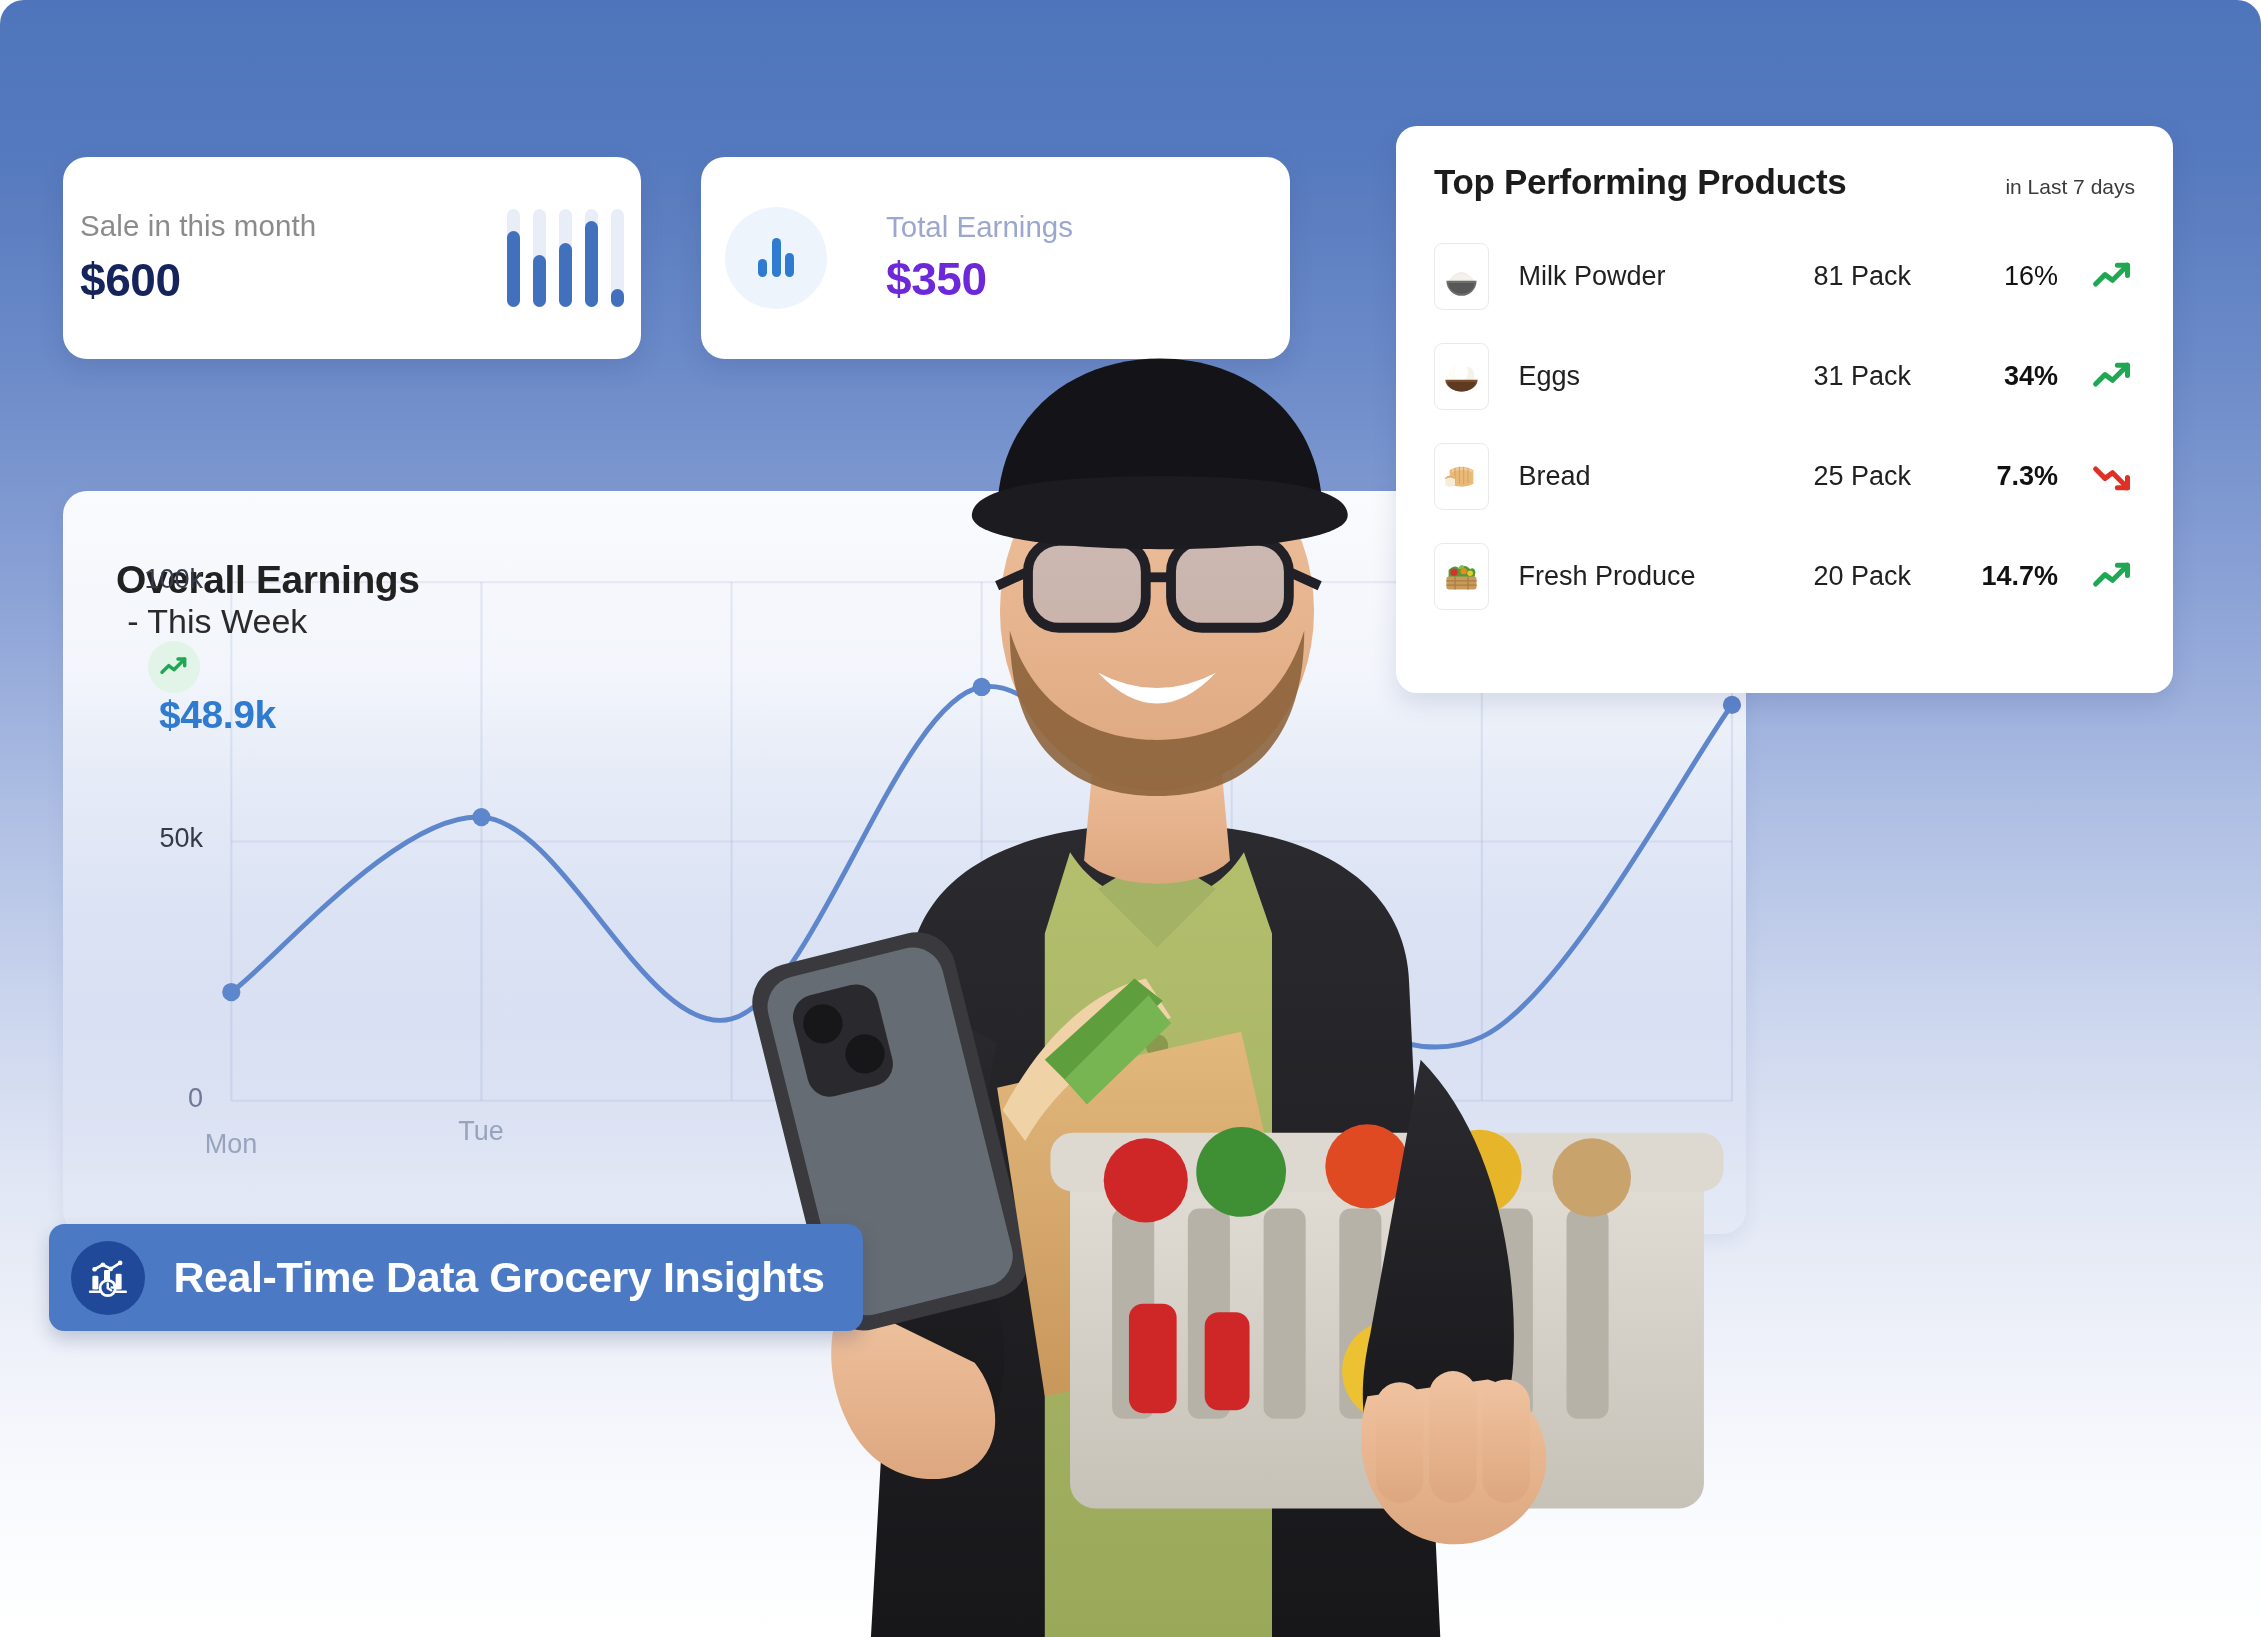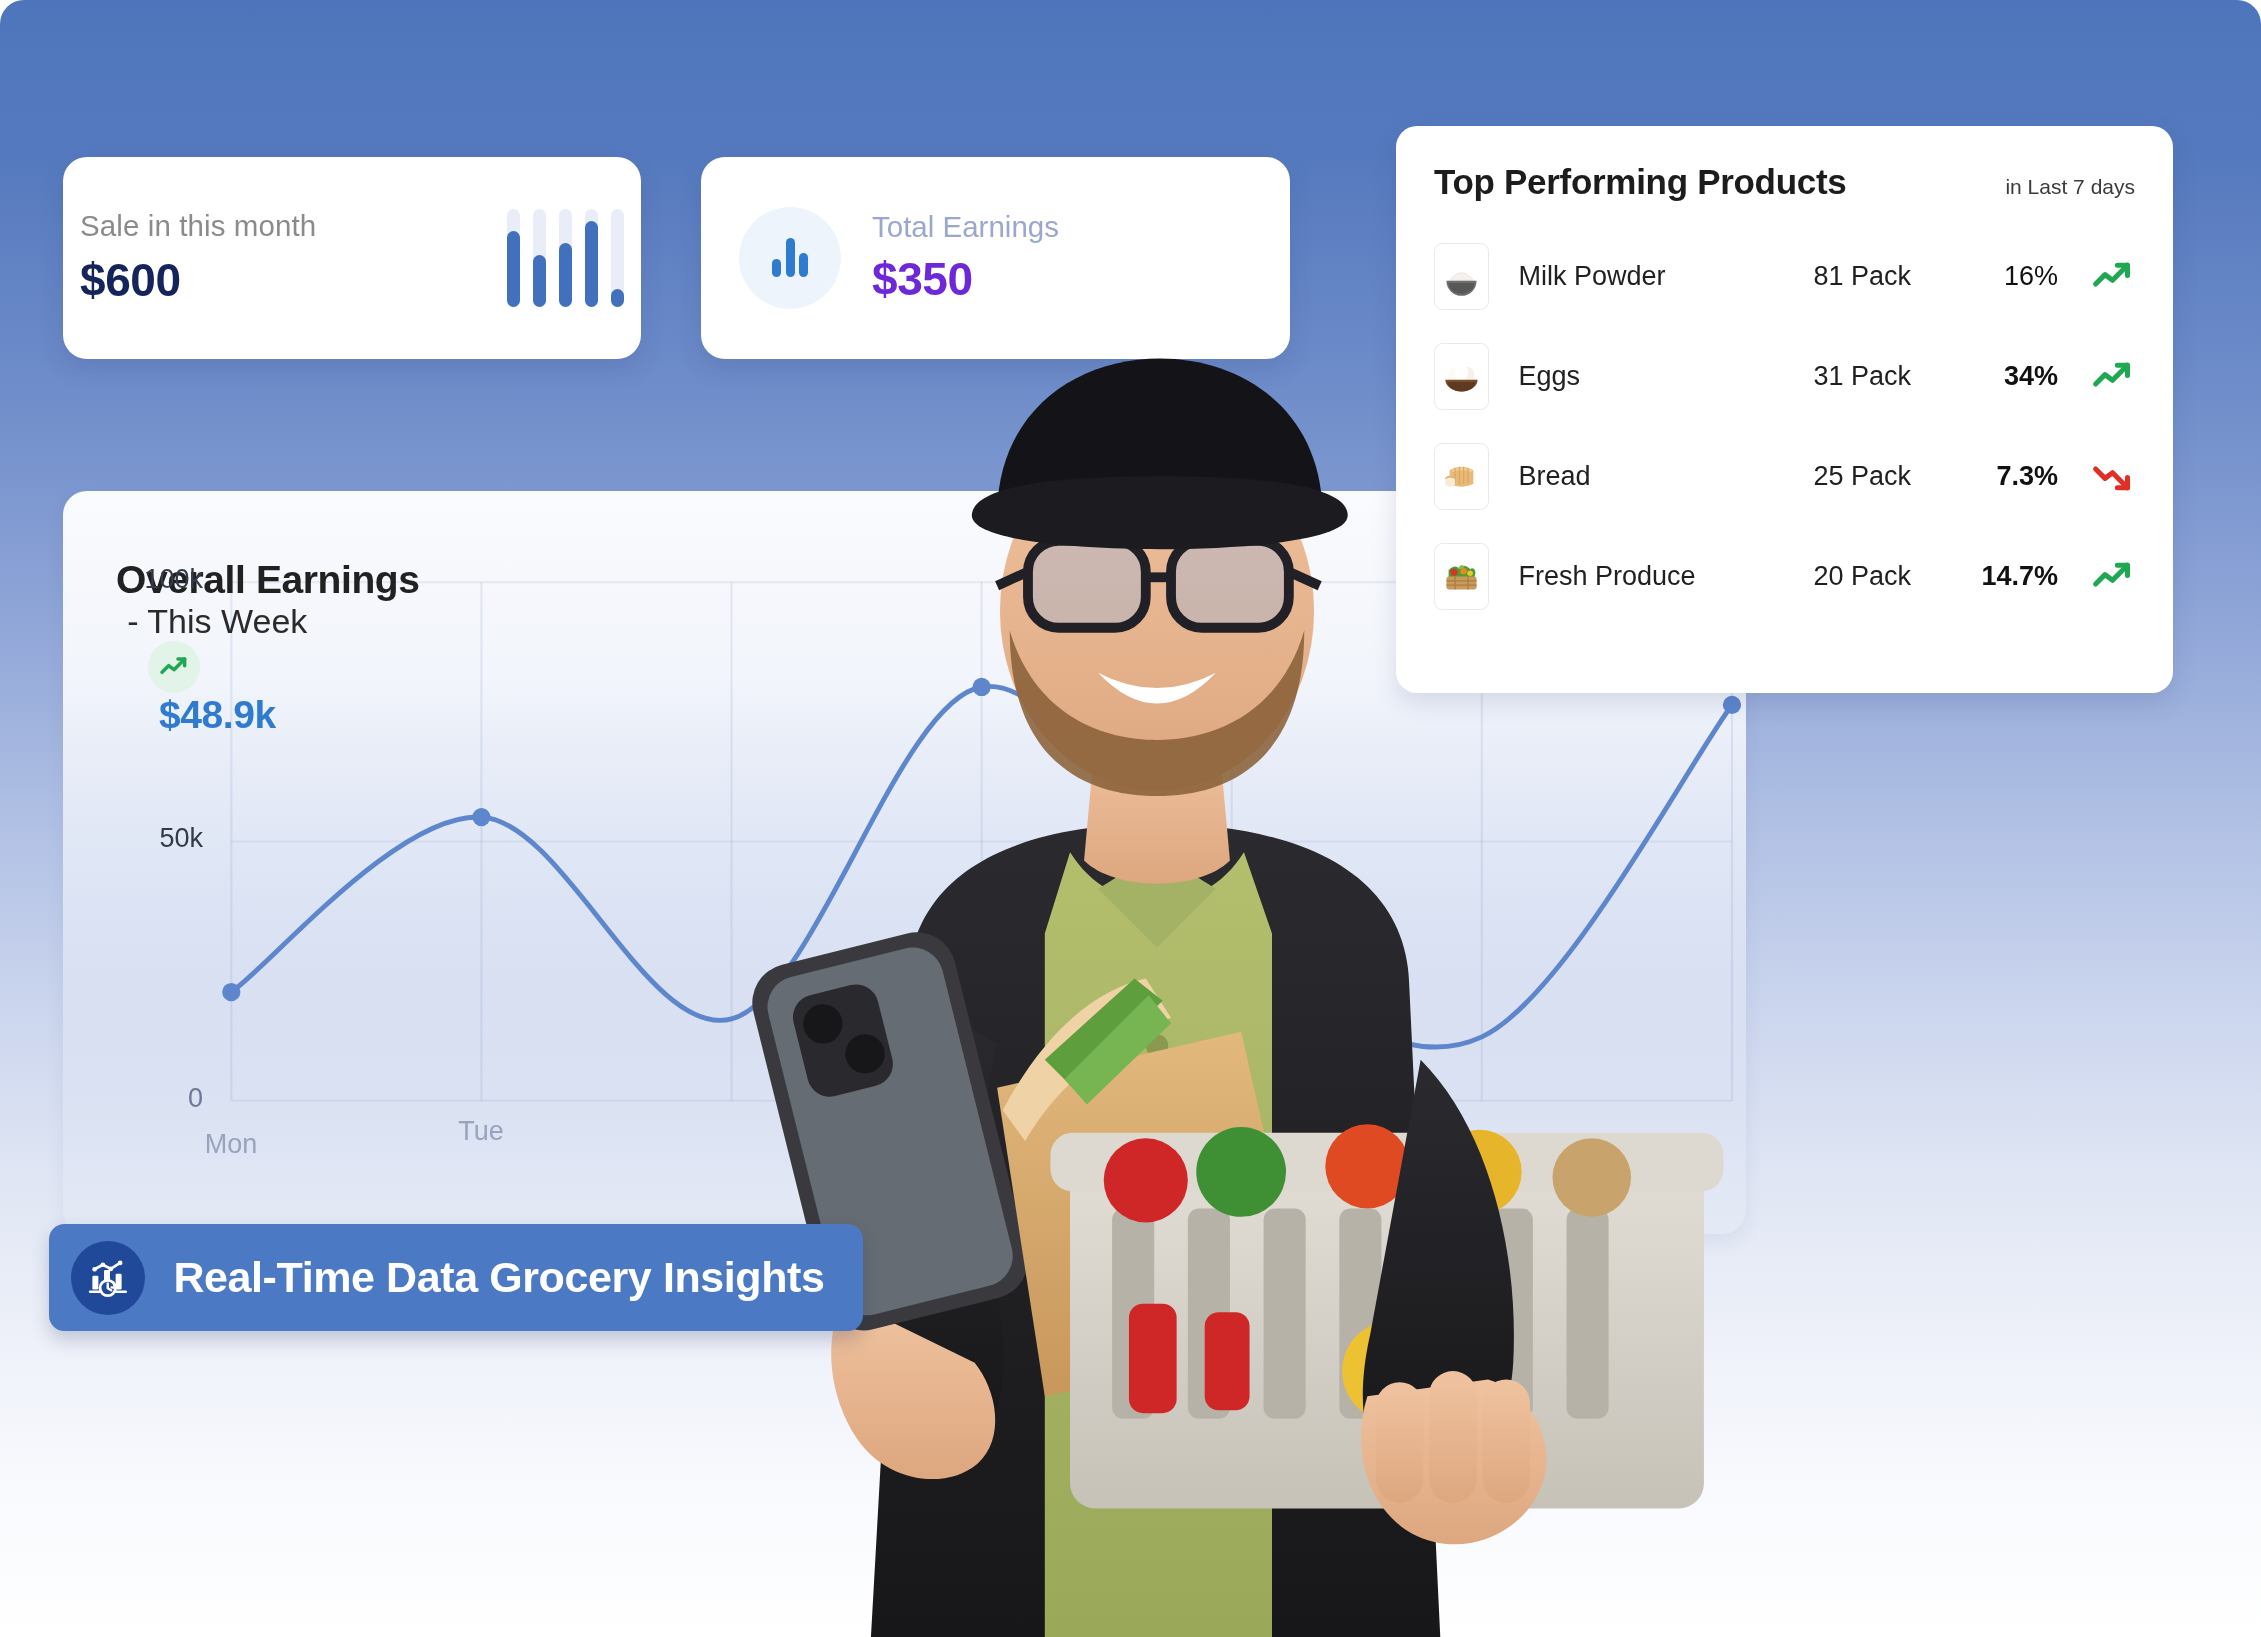--- a/index.html
+++ b/index.html
@@ -84,22 +84,23 @@
     background: #4170bd;
     border-radius: 8.4px;
     display: block;
   }
 
   
   #earnings-card {
     left: 701px; top: 157px;
     width: 589px; height: 202px;
     display: flex; align-items: center;
-    padding: 0 38px;
+    padding: 0 24px;
     box-sizing: border-box;
+    gap: 28px;
   }
   .round-icon {
     width: 102px; height: 102px;
     border-radius: 50%;
     background: #eef4fb;
     display: flex; align-items: flex-end; justify-content: center;
     flex: 0 0 auto;
     padding-bottom: 32px;
     box-sizing: border-box;
   }

